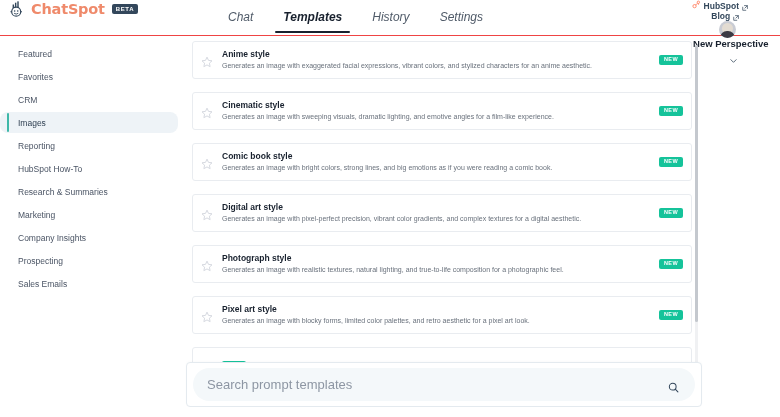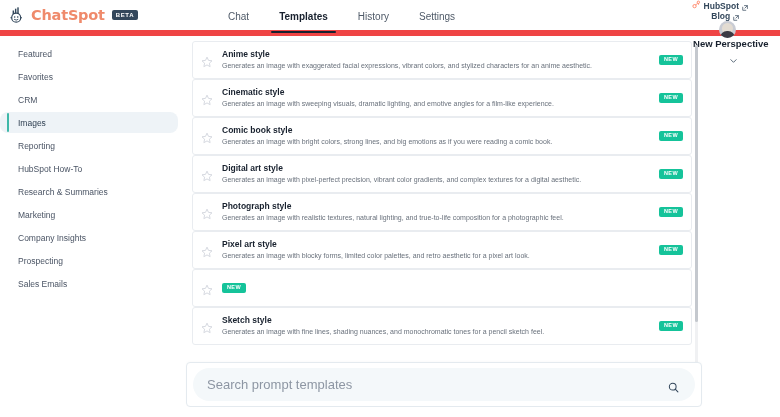--- a/index.html
+++ b/index.html
@@ -7,42 +7,42 @@
     width: 780px; height: 417px;
     background: #ffffff;
     font-family: "Liberation Sans", sans-serif;
     overflow: hidden;
   }
   #app { position: relative; width: 780px; height: 417px; background: #fff; }
 
   
   .header {
     position: absolute; top: 0; left: 0; width: 780px; height: 36px;
-    background: #fff; border-bottom: 6px solid #ef4444;
-    display: flex; align-items: center;
+    background: #fff; border-bottom: 1px solid #ef4444;
+    display: flex; align-items: flex-start;
   }
   .brand { display: flex; align-items: center; gap: 4px; padding-left: 9px; }
   .brand-mark { width: 18px; height: 18px; flex: 0 0 18px; }
   .brand-name {
     font-size: 14.5px; font-weight: 700; color: #ef8a6b; letter-spacing: -0.2px;
     font-family: "DejaVu Sans", sans-serif;
   }
   .beta-badge {
     background: #33475b; color: #fff; font-size: 6px; font-weight: 700;
     letter-spacing: 0.6px; padding: 2px 4px 2px 4px; border-radius: 2px;
     margin-left: 3px; line-height: 1;
   }
 
   .nav-tabs {
     position: absolute; left: 228px; top: 0; height: 33px;
     display: flex; align-items: center; gap: 30px;
   }
   .tab {
-    font-size: 10px; color: #4f5a68; height: 33px; display: flex;
-    align-items: center; position: relative; cursor: pointer;
+    font-size: 12px; color: #4f5a68; height: 33px; display: flex;
+    align-items: center; position: relative; cursor: pointer; font-style: italic;
   }
   .tab.active { color: #18212e; font-weight: 700; }
   .tab.active::after {
     content: ""; position: absolute; left: -8px; right: -8px; bottom: 0;
     height: 2.5px; background: #18212e; border-radius: 1px;
   }
 
   .header-right {
     position: absolute; right: 10px; top: 0; height: 33px;
     display: flex; align-items: center; gap: 0; flex-direction: column;
@@ -79,21 +79,21 @@
     width: 2px; background: #3fb8a8; border-radius: 2px;
   }
 
   
   .list-wrap {
     position: absolute; left: 192px; top: 41px; width: 500px; height: 330px;
     overflow: hidden;
   }
   .row {
     position: relative; height: 38px; border: 1px solid #e9ecf0;
-    border-radius: 3px; background: #fff; margin-bottom: 0;
+    border-radius: 3px; background: #fff; margin-bottom: 13px;
     display: flex; align-items: center; padding-left: 8px; padding-right: 8px;
   }
   .star { width: 12px; height: 12px; flex: 0 0 12px; margin-right: 9px; }
   .row-text { flex: 1 1 auto; min-width: 0; }
   .row-title {
     font-size: 8.5px; font-weight: 700; color: #18212e;
     margin-bottom: 3px; line-height: 1;
   }
   .row-desc { font-size: 7px; color: #69717c; line-height: 1.1; white-space: nowrap; }
   .new-badge {

